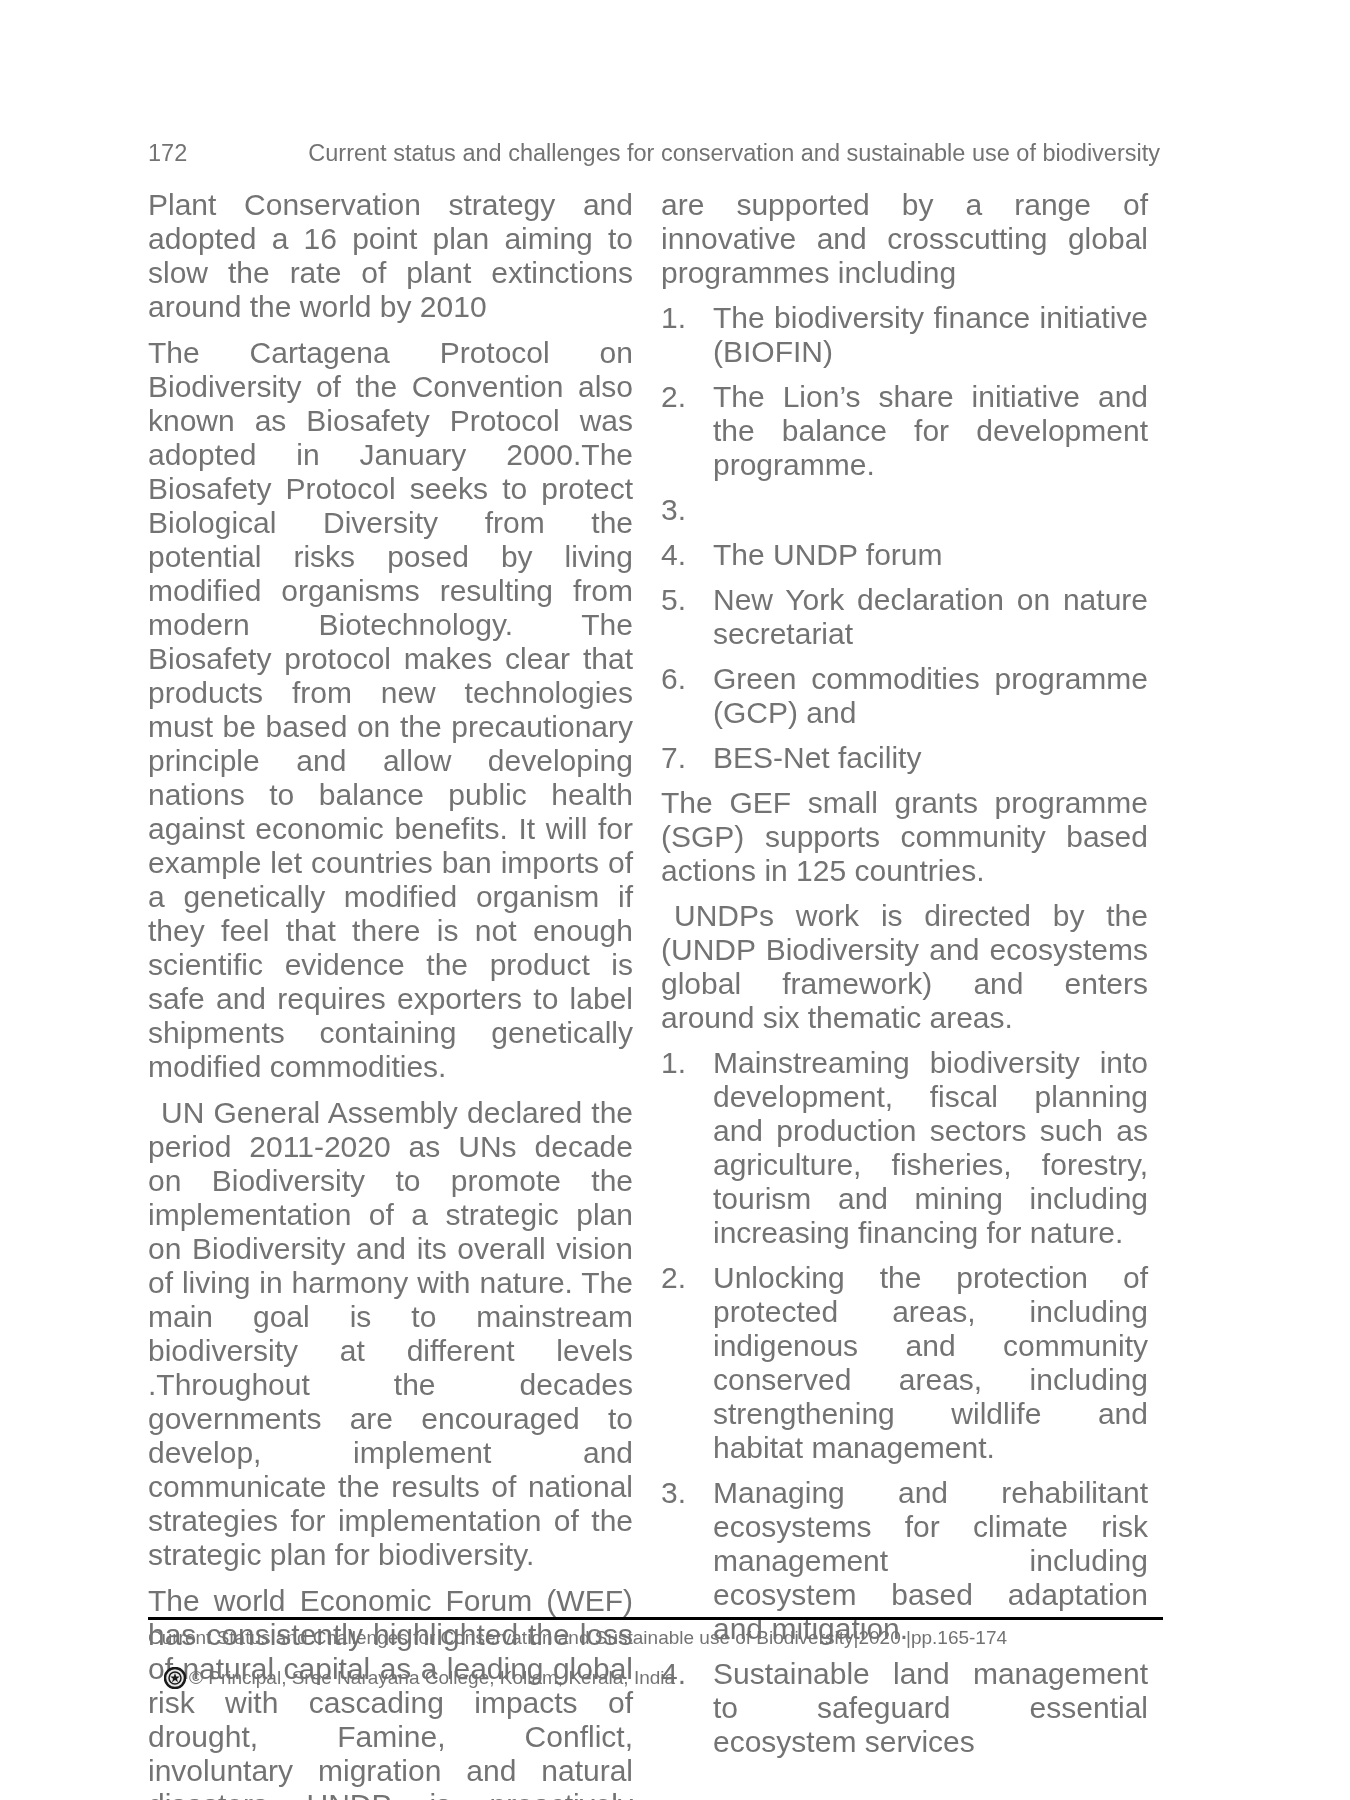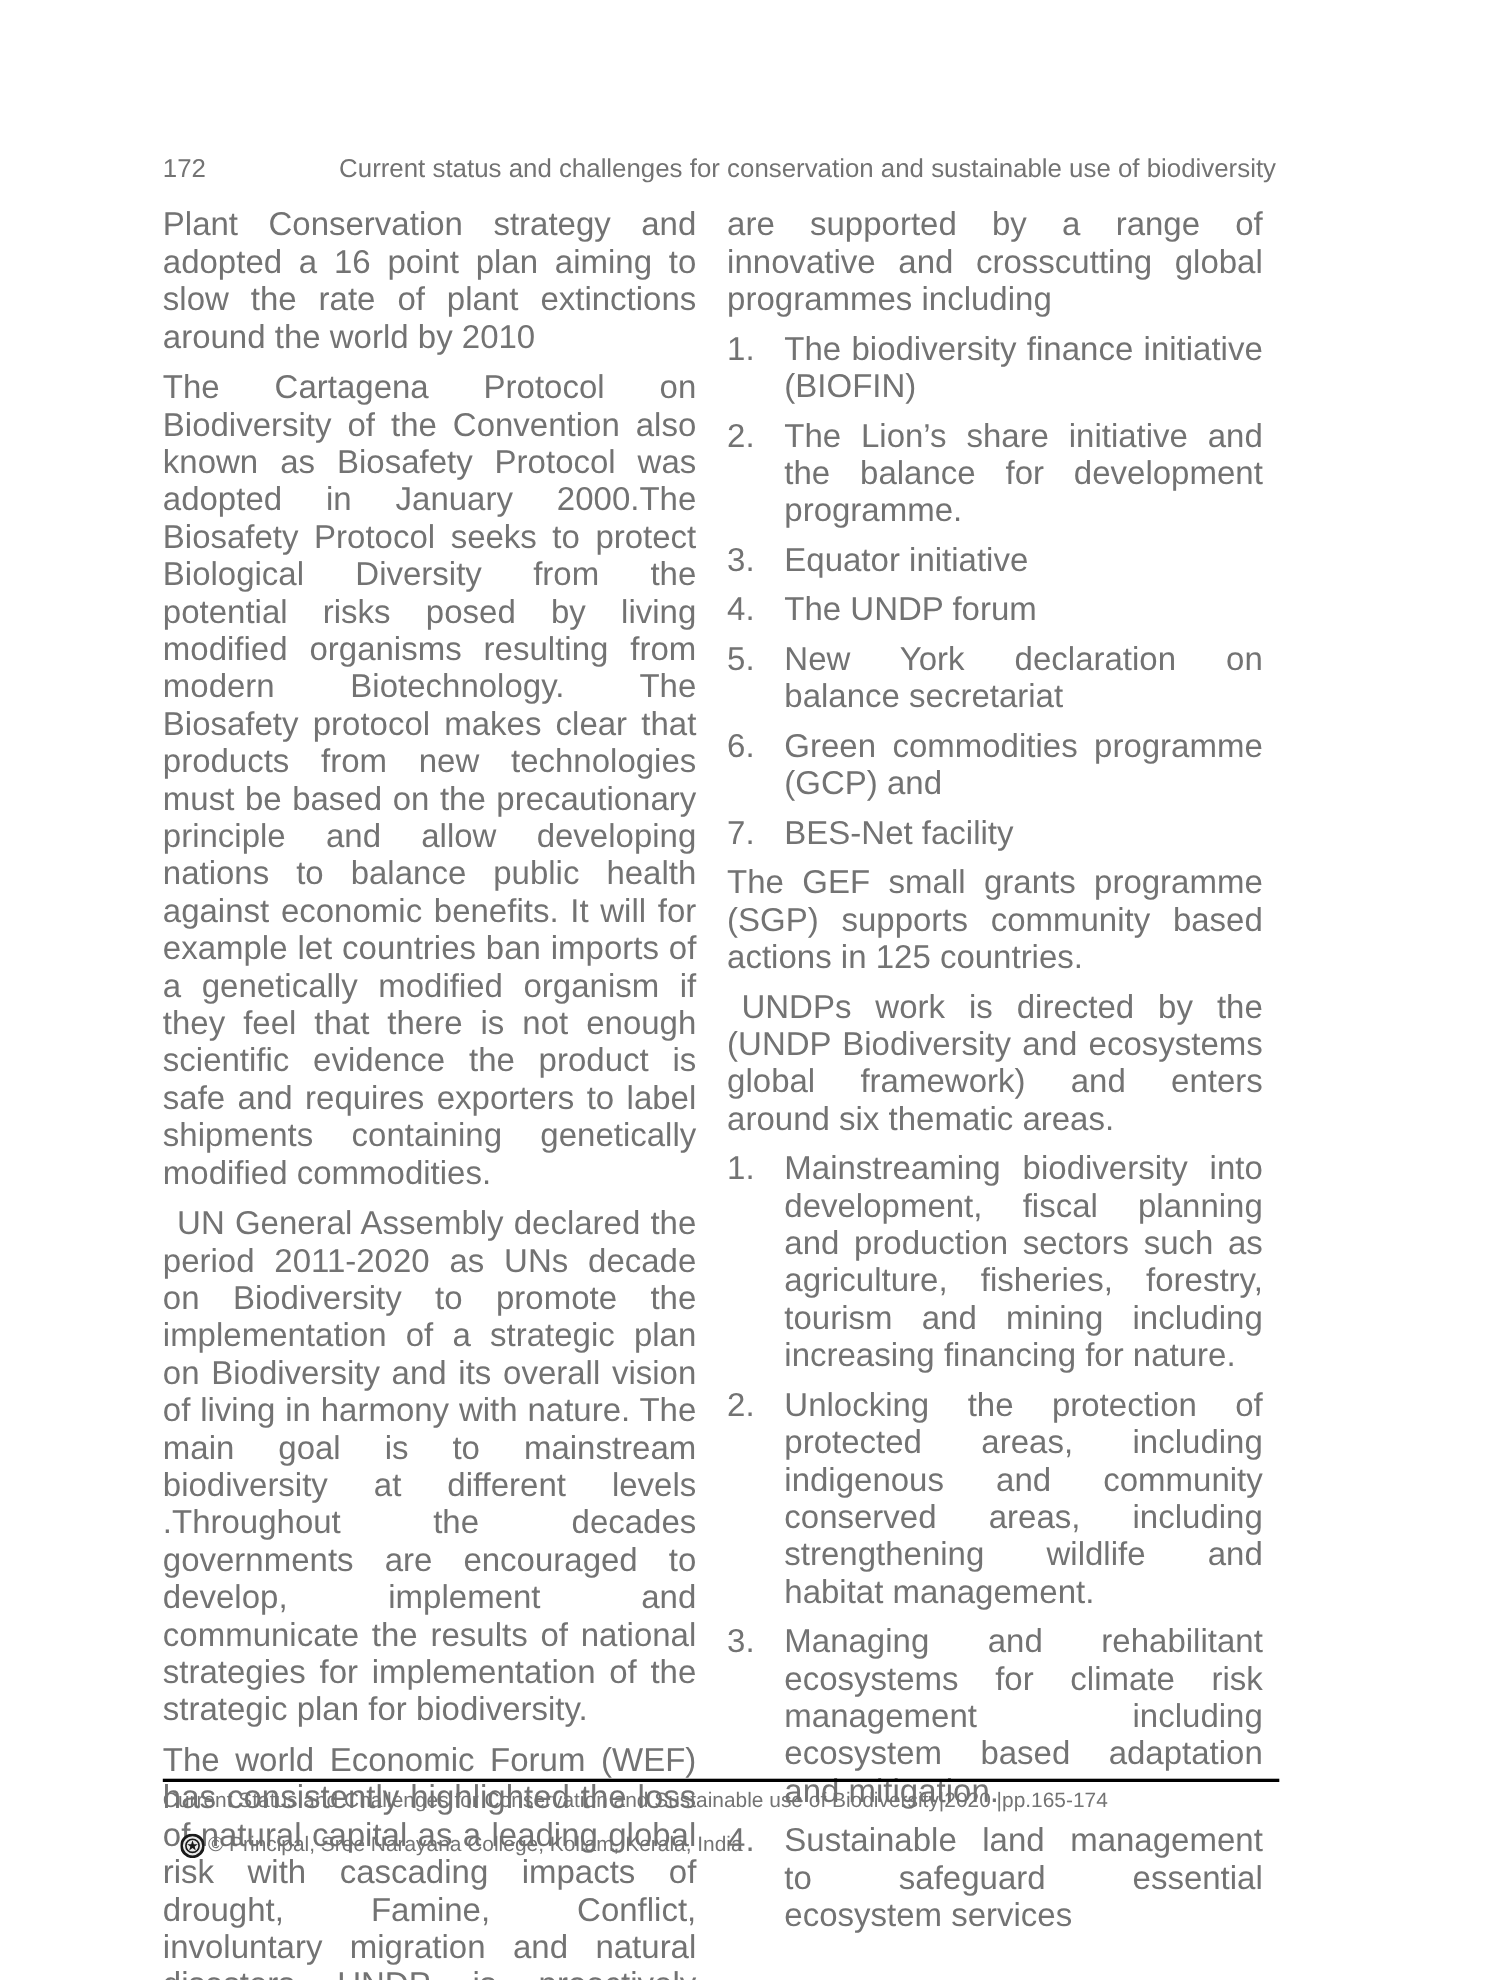--- a/index.html
+++ b/index.html
@@ -95,29 +95,28 @@
       <div class="li">
         <span class="num">1.</span>
         <span class="txt">The biodiversity finance initiative (BIOFIN)</span>
       </div>
       <div class="li">
         <span class="num">2.</span>
         <span class="txt">The Lion’s share initiative and the balance for development programme.</span>
       </div>
       <div class="li">
         <span class="num">3.</span>
-        <span class="txt">Equator initiative</span>
       </div>
       <div class="li">
         <span class="num">4.</span>
         <span class="txt">The UNDP forum</span>
       </div>
       <div class="li">
         <span class="num">5.</span>
-        <span class="txt">New York declaration on balance secretariat</span>
+        <span class="txt">New York declaration on nature secretariat</span>
       </div>
       <div class="li">
         <span class="num">6.</span>
         <span class="txt">Green commodities programme (GCP) and</span>
       </div>
       <div class="li">
         <span class="num">7.</span>
         <span class="txt">BES-Net facility</span>
       </div>
 

